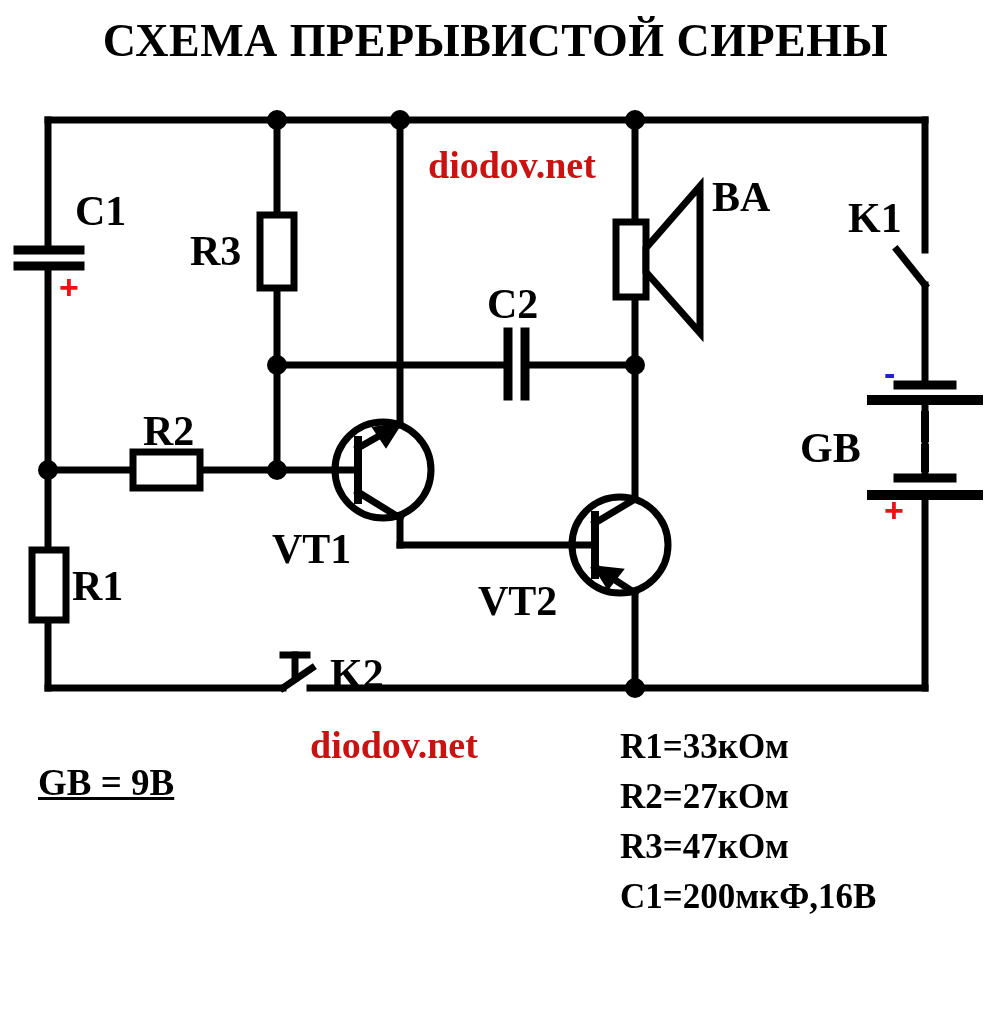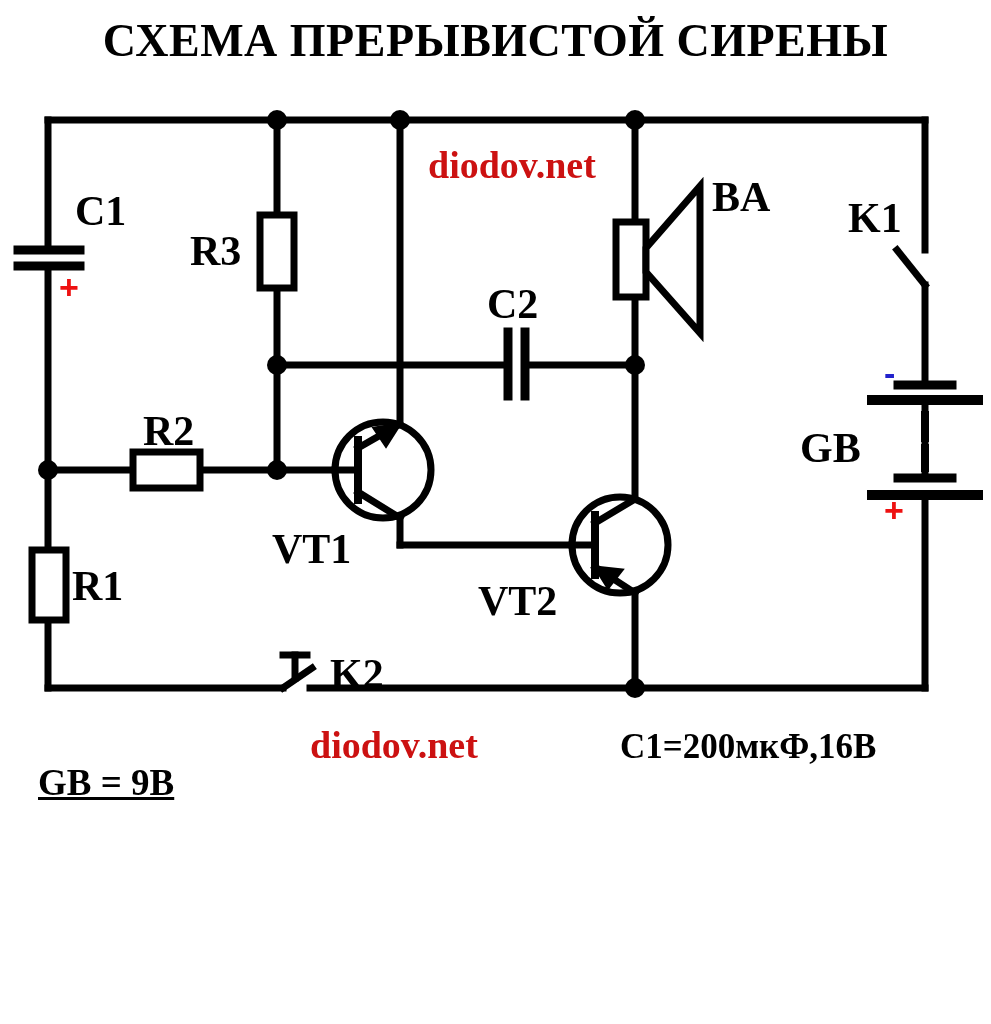--- a/index.html
+++ b/index.html
@@ -188,16 +188,19 @@
 
     <text class="wm" x="428" y="178">diodov.net</text>
     <text class="wm" x="310" y="758">diodov.net</text>
   </svg>
 
   <div class="notes-left">
     <div>GB = 9В</div>
   </div>
 
   <div class="notes-right">
+    <div>R1=33кОм</div>
+    <div>R2=27кОм</div>
+    <div>R3=47кОм</div>
     <div>C1=200мкФ,16В</div>
   </div>
 
 </div>
 
 </body></html>

